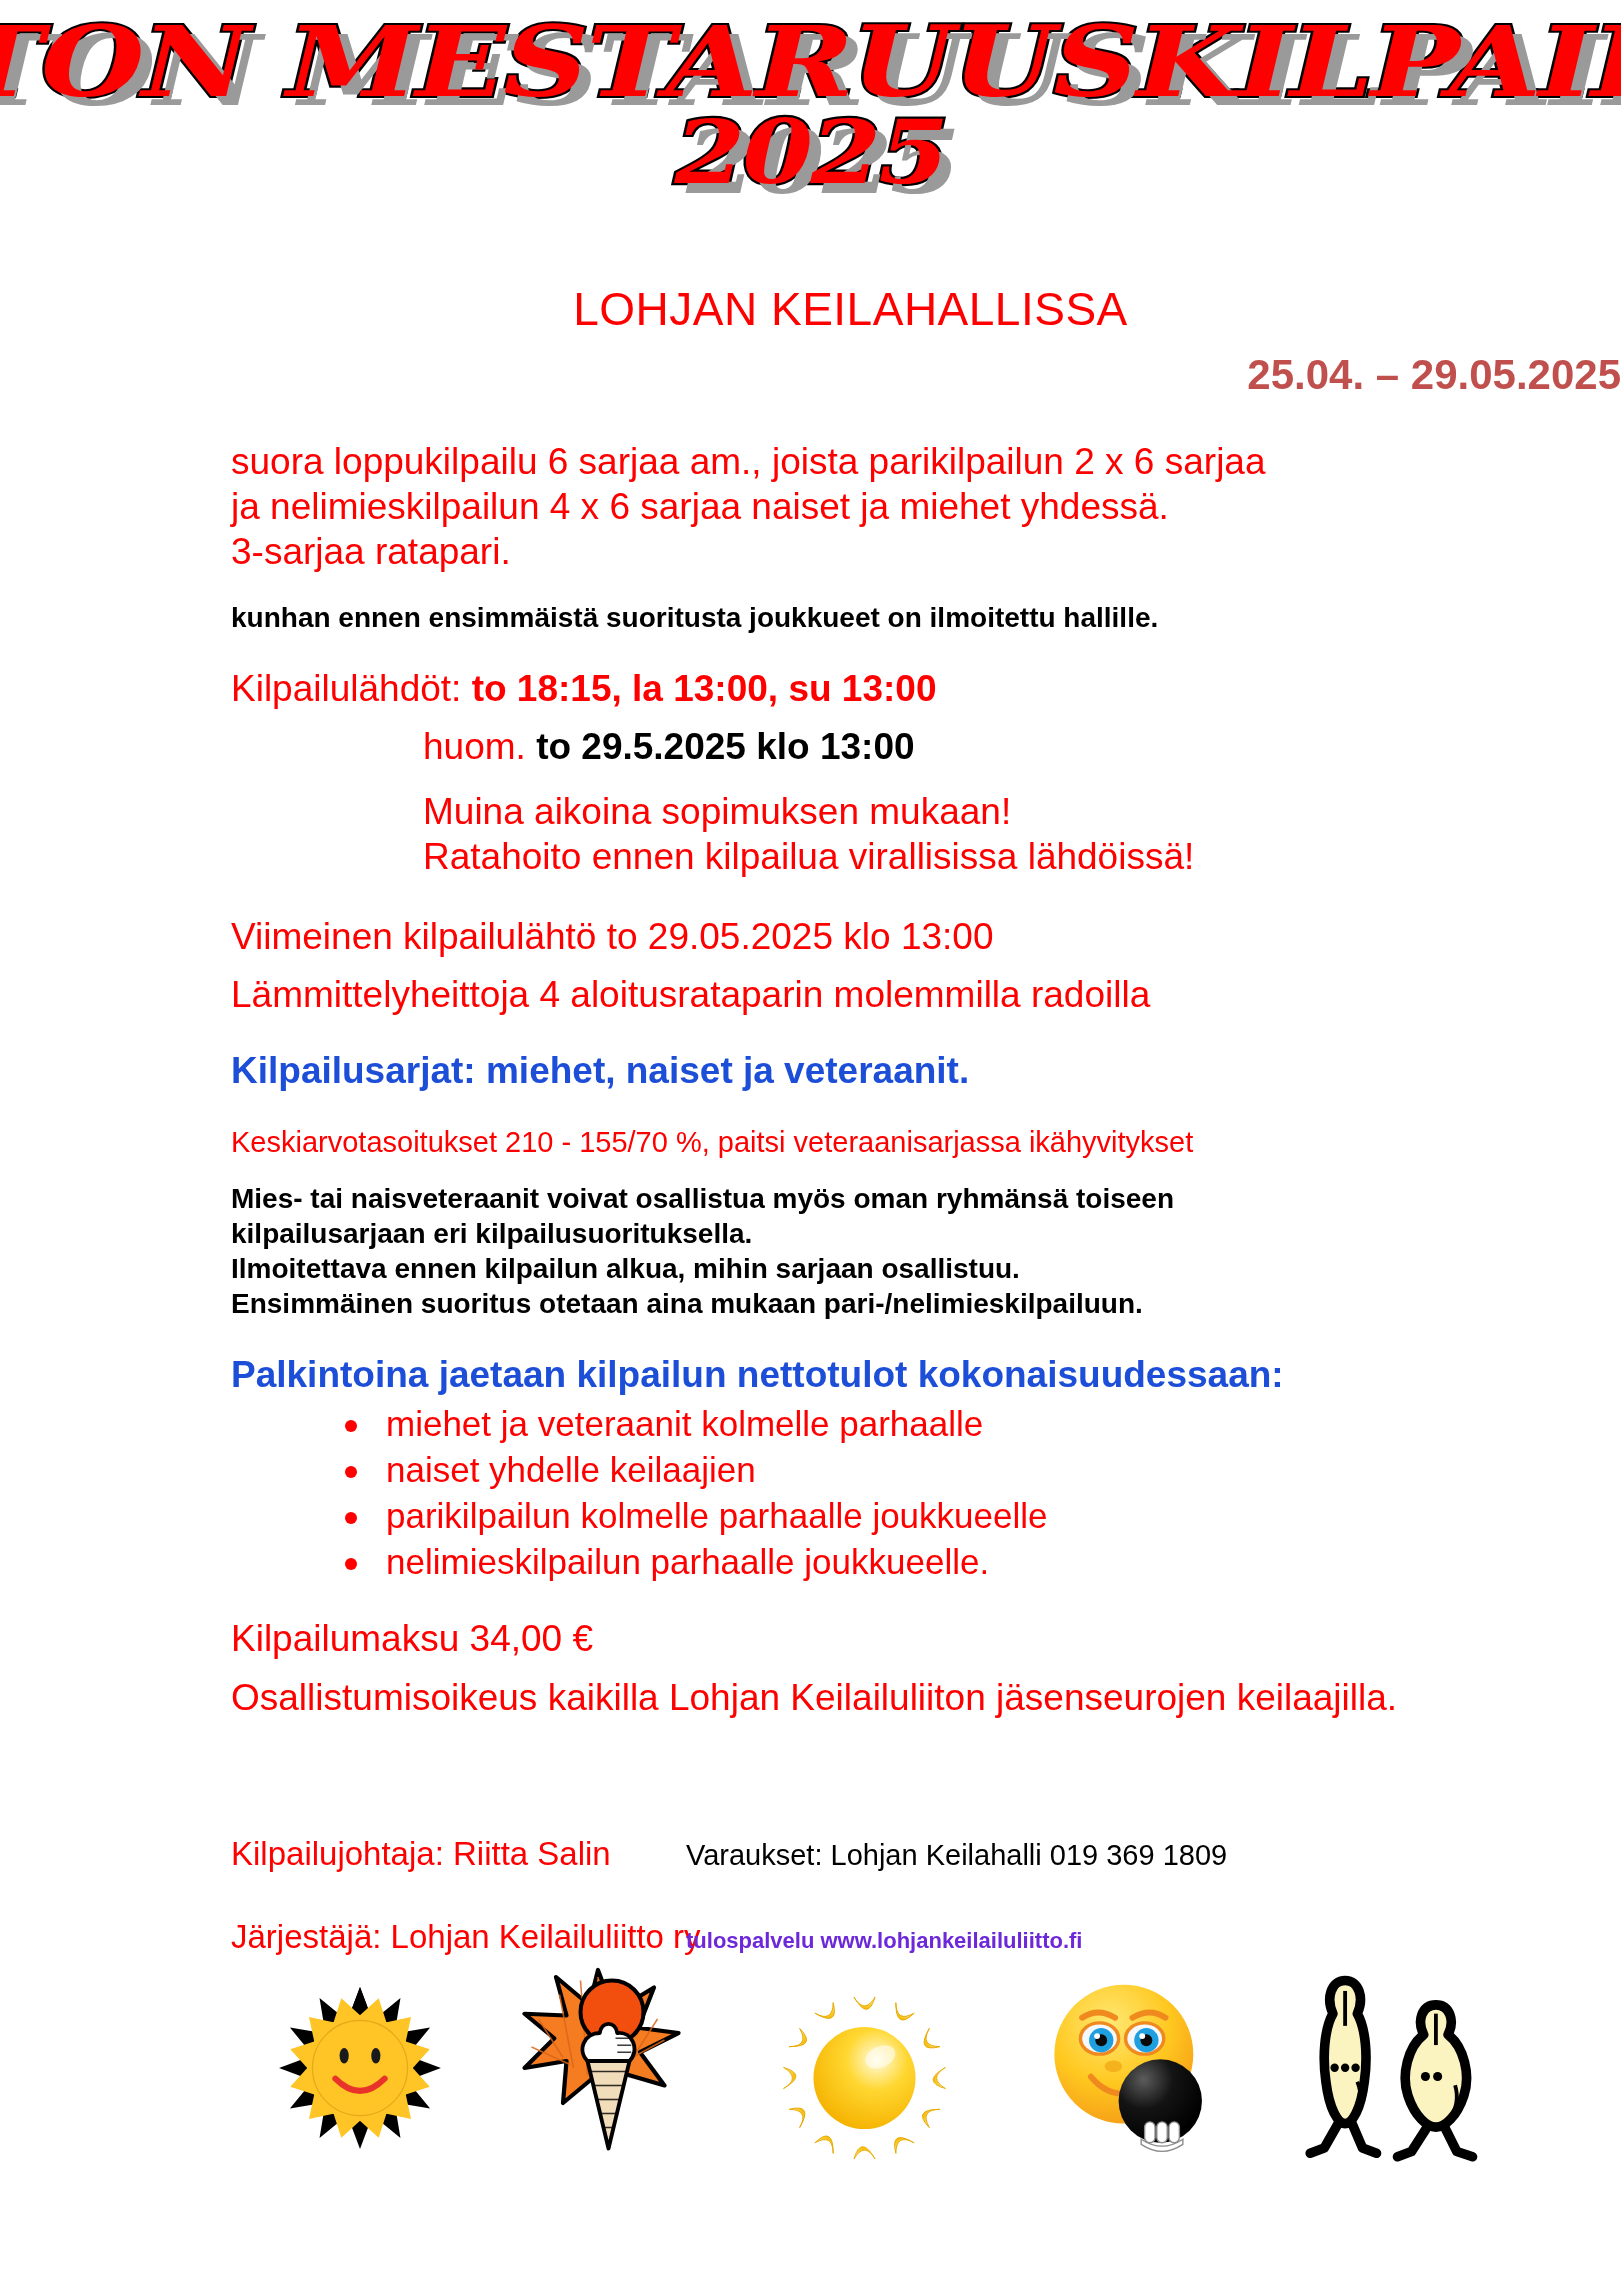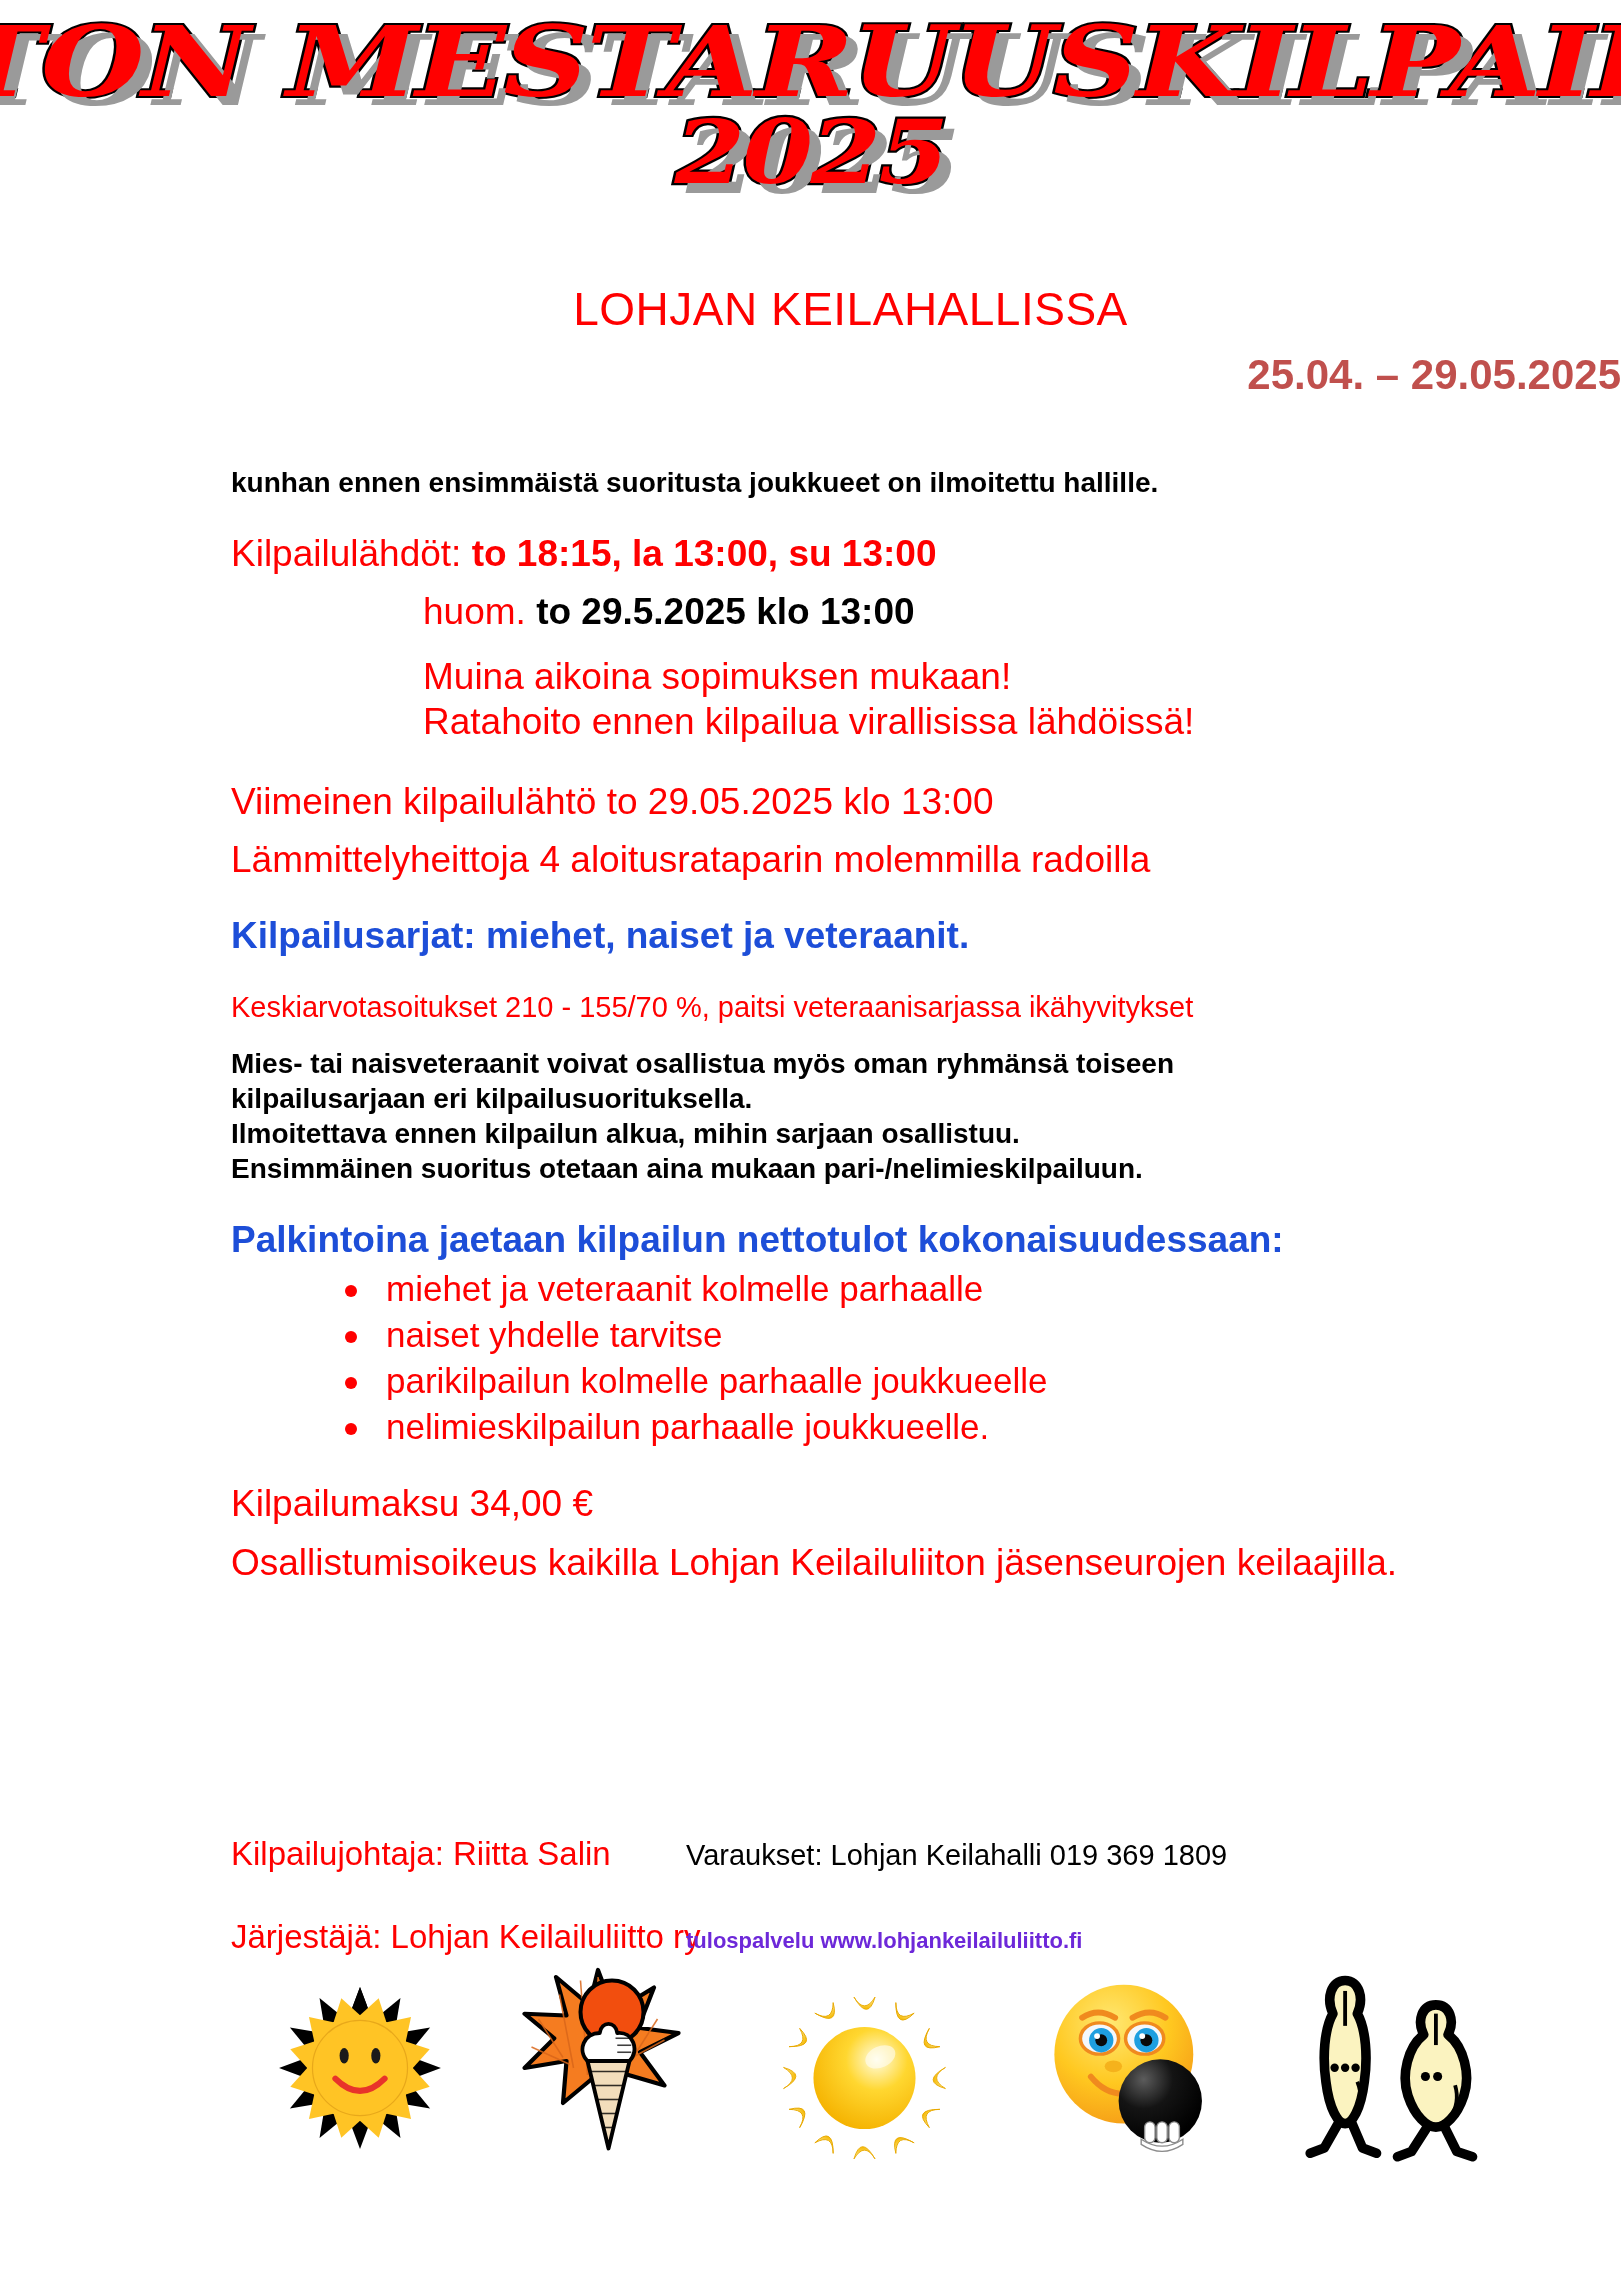--- a/index.html
+++ b/index.html
@@ -203,20 +203,25 @@
   <div class="wordart-wrap">
     <span class="wordart wordart-l1">LIITON MESTARUUSKILPAILUT</span>
     <span class="wordart wordart-l2">2025</span>
   </div>
 
   <div class="venue">LOHJAN KEILAHALLISSA</div>
   <div class="dates">25.04. – 29.05.2025</div>
 
   <div class="body-block">
 
+    <div>
+      <div class="ln red-reg">suora loppukilpailu 6 sarjaa am., joista parikilpailun 2 x 6 sarjaa</div>
+      <div class="ln red-reg">ja nelimieskilpailun 4 x 6 sarjaa naiset ja miehet yhdessä.</div>
+      <div class="ln red-reg">3-sarjaa ratapari.</div>
+    </div>
 
     <div class="gap-a"></div>
 
     <div>
       <div class="ln black-bold">kunhan ennen ensimmäistä suoritusta joukkueet on ilmoitettu hallille.</div>
     </div>
 
     <div class="gap-c"></div>
 
     <div>
@@ -250,21 +255,21 @@
       <div class="ln black-bold">Ilmoitettava ennen kilpailun alkua, mihin sarjaan osallistuu.</div>
       <div class="ln black-bold">Ensimmäinen suoritus otetaan aina mukaan pari-/nelimieskilpailuun.</div>
     </div>
 
     <div class="gap-c"></div>
 
     <div class="ln red-bold">Palkintoina jaetaan kilpailun nettotulot kokonaisuudessaan:</div>
 
     <ul class="prizes">
       <li>miehet ja veteraanit kolmelle parhaalle</li>
-      <li>naiset yhdelle tarvitse</li>
+      <li>naiset yhdelle keilaajien</li>
       <li>parikilpailun kolmelle parhaalle joukkueelle</li>
       <li>nelimieskilpailun parhaalle joukkueelle.</li>
     </ul>
 
     <div class="gap-c"></div>
 
     <div class="ln red-reg">Kilpailumaksu 34,00 €</div>
     <div class="gap-e"></div>
     <div class="ln red-reg">Osallistumisoikeus kaikilla Lohjan Keilailuliiton jäsenseurojen keilaajilla.</div>
 

